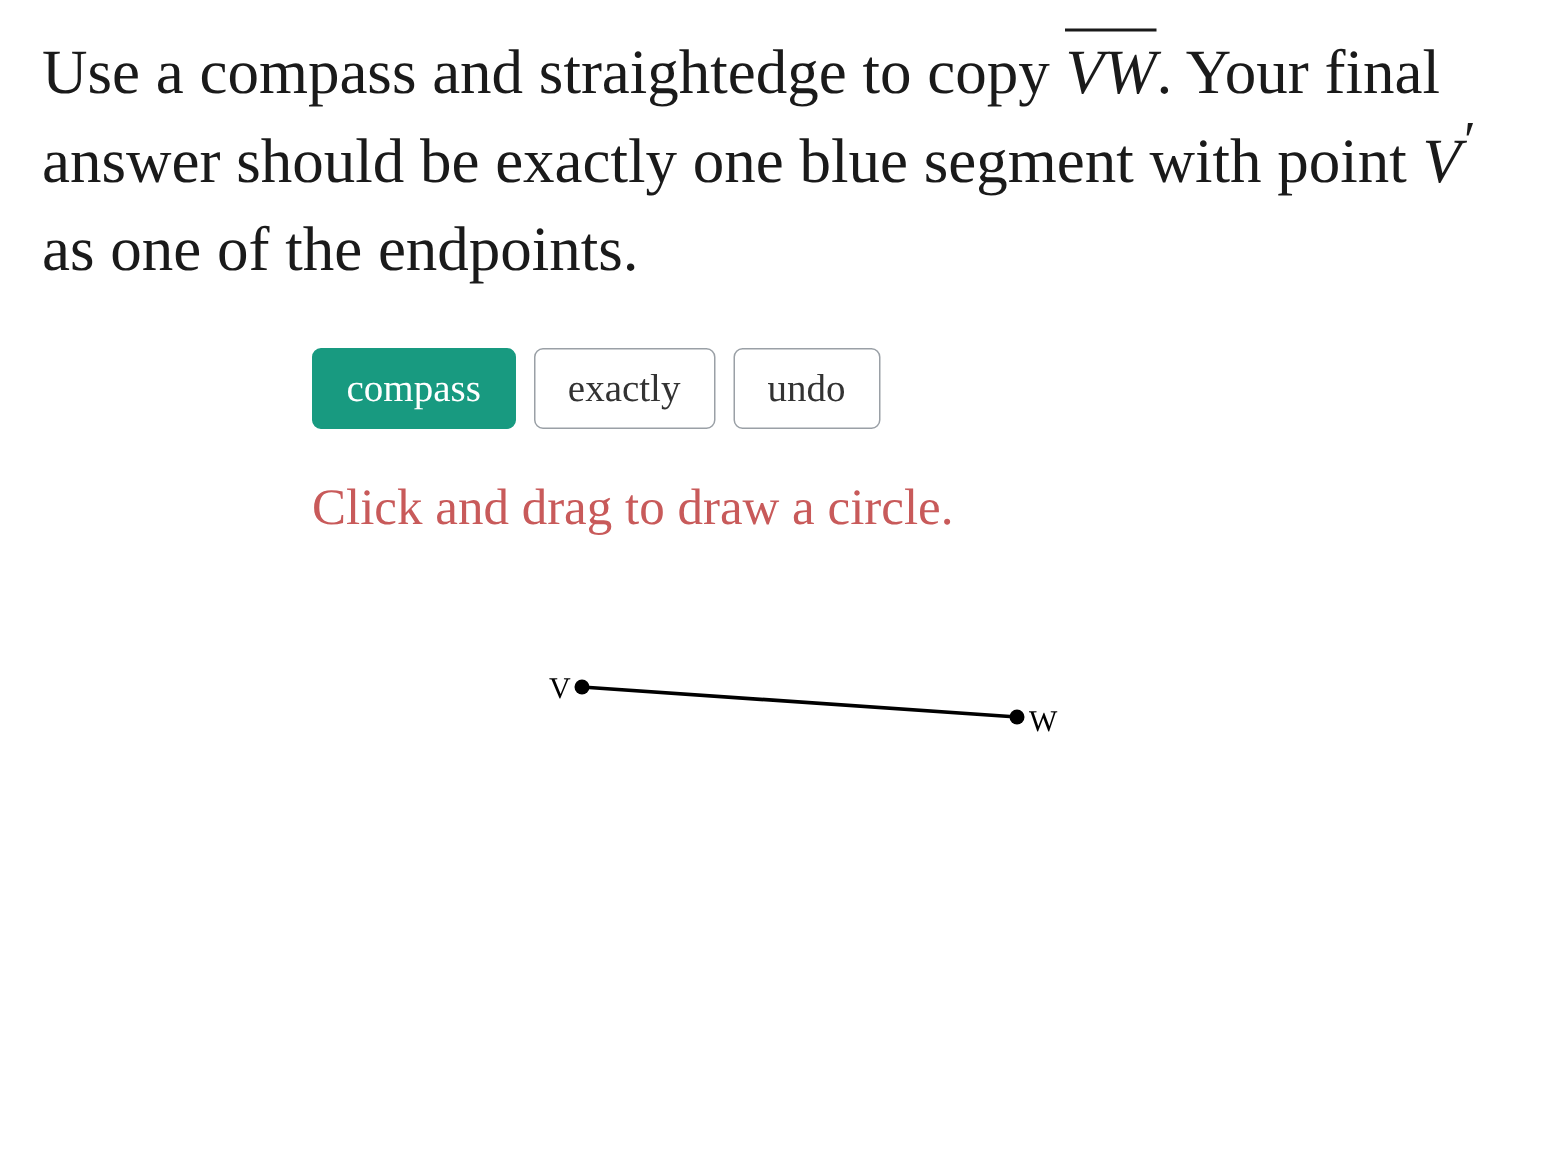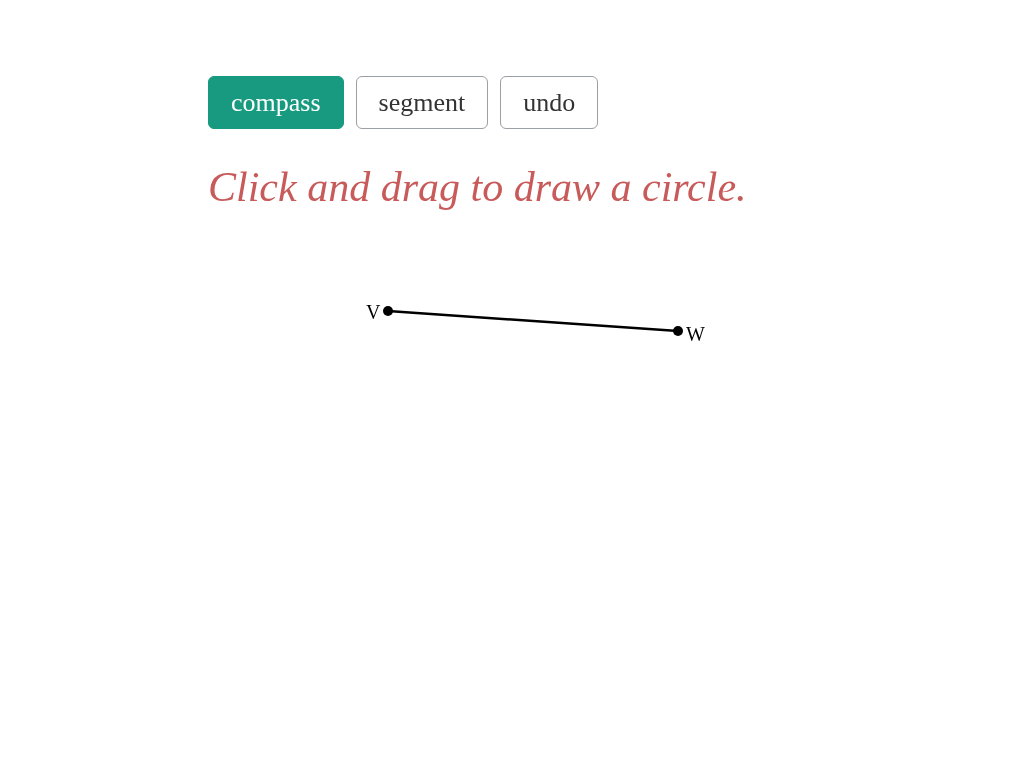--- a/index.html
+++ b/index.html
@@ -40,21 +40,21 @@
   .nowrap { white-space: nowrap; }
   .prime {
     font-style: normal;
     position: relative;
     top: -0.45em;
     font-size: 0.85em;
     margin-left: 2px;
   }
 
   .tool-area {
-    margin-top: 58px;
+    margin-top: 36px;
     margin-left: 180px;
     width: 760px;
   }
   .toolbar {
     display: flex;
     gap: 12px;
     align-items: center;
   }
   .tool-btn {
     font-family: Georgia, 'Times New Roman', Times, serif;
@@ -67,23 +67,22 @@
     cursor: pointer;
     line-height: 1.2;
   }
   .tool-btn.active {
     background: #189a80;
     border-color: #189a80;
     color: #ffffff;
   }
   .hint {
     margin-top: 34px;
-    font-size: 42px;
+    font-size: 34px;
     color: #c85a5a;
-    font-style: italic;
   }
   .canvas {
     margin-top: 70px;
     position: relative;
     height: 200px;
   }
   .segment-svg {
     position: absolute;
     left: 150px;
     top: 0;
@@ -93,25 +92,28 @@
     font-family: Georgia, 'Times New Roman', Times, serif;
     font-size: 20px;
     color: #000;
     font-weight: 500;
   }
 </style>
 </head>
 <body>
 
 <div class="page">
+  <div class="instructions">
+    <span>Use a compass and straightedge to copy </span><span class="overline nowrap"><span class="math-italic">VW</span></span><span>. Your final answer should be exactly one blue segment with point </span><span class="nowrap"><span class="math-italic">V</span><span class="prime">′</span></span><span> as one of the endpoints.</span>
+  </div>
 
   <div class="tool-area">
     <div class="toolbar">
       <button class="tool-btn active">compass</button>
-      <button class="tool-btn">segment</button>
+      <button class="tool-btn">exactly</button>
       <button class="tool-btn">undo</button>
     </div>
 
     <div class="hint">Click and drag to draw a circle.</div>
 
     <div class="canvas">
       <svg class="segment-svg" width="360" height="80">
         <line x1="30" y1="30" x2="320" y2="50" stroke="#000" stroke-width="2.5"></line>
         <circle cx="30" cy="30" r="5" fill="#000"></circle>
         <circle cx="320" cy="50" r="5" fill="#000"></circle>

